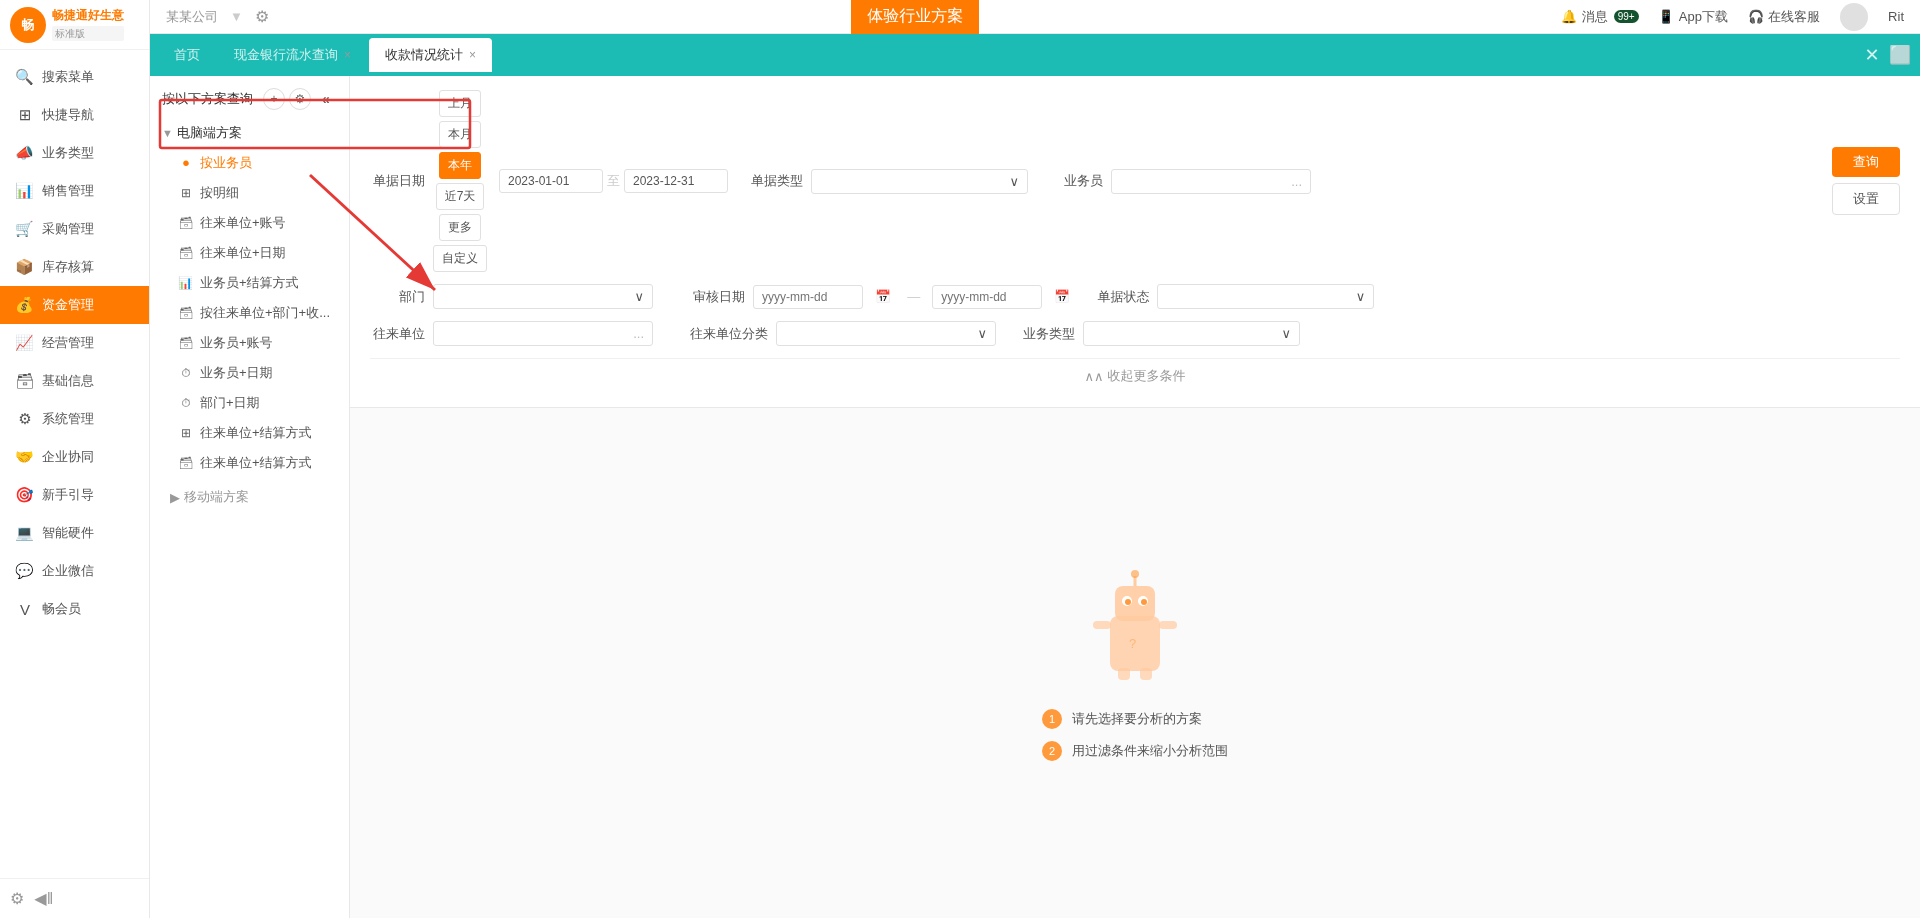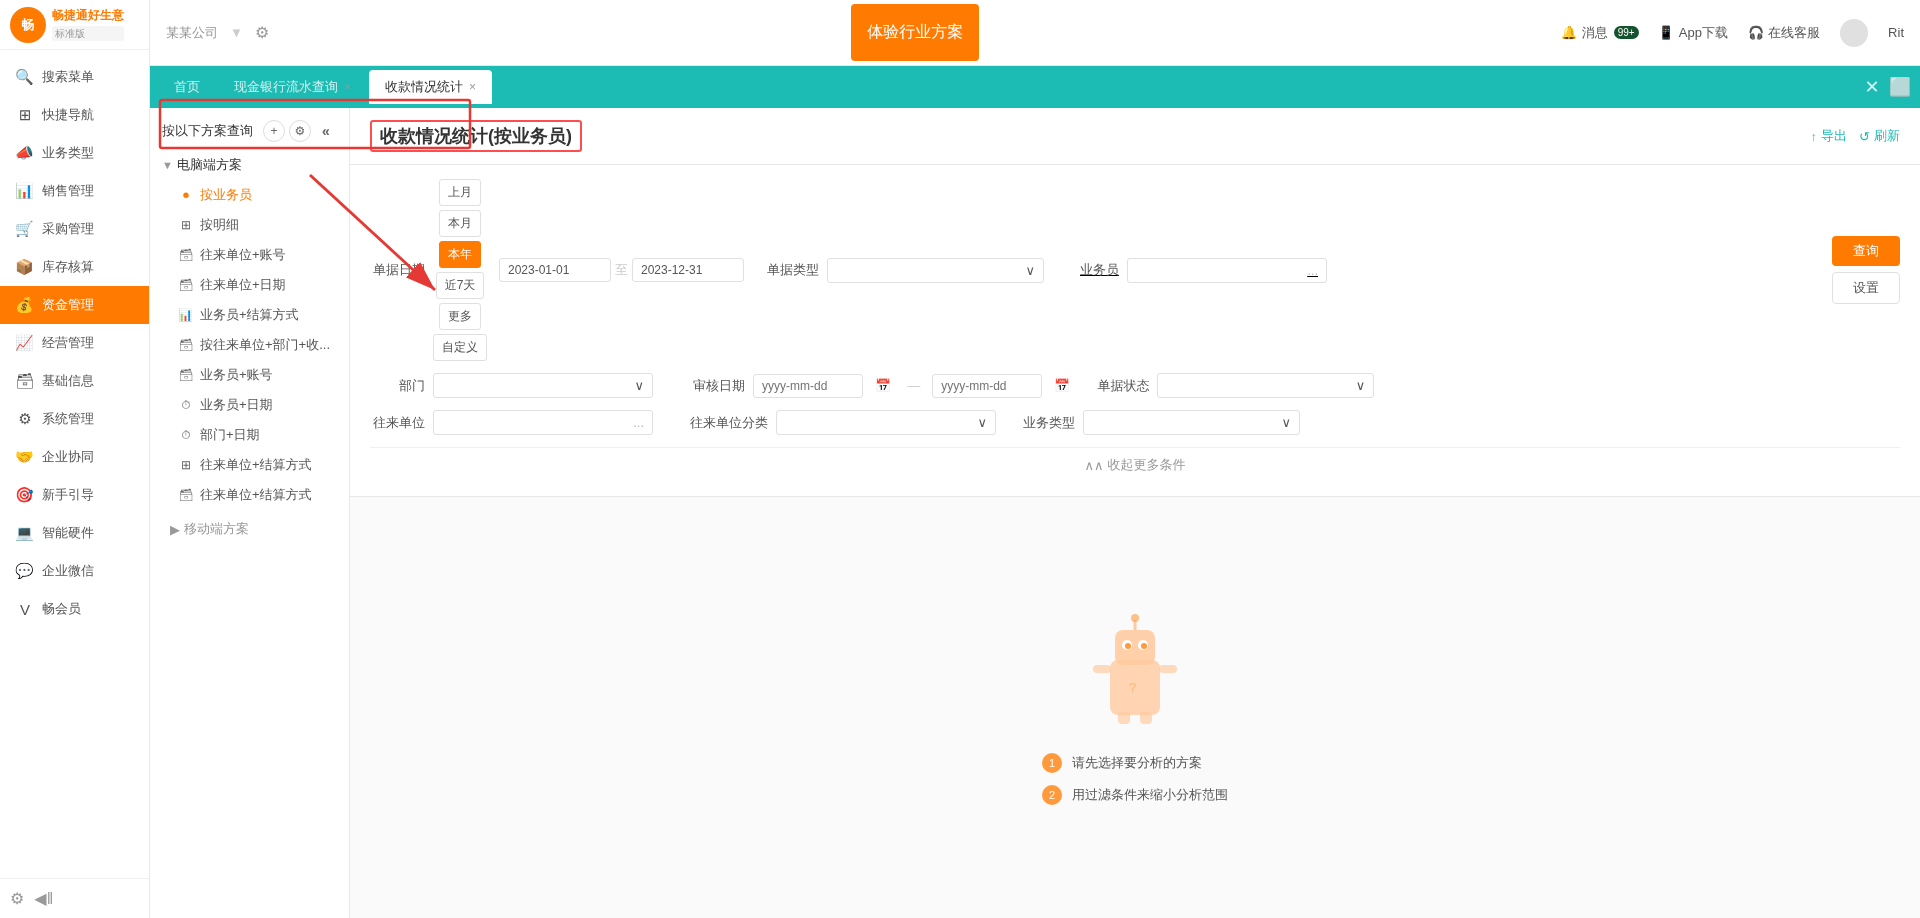--- a/index.html
+++ b/index.html
@@ -15,21 +15,21 @@
     .sidebar-item.active { background: #ff7a00; color: white; border-radius: 0; }
     .sidebar-item .item-icon { width: 18px; height: 18px; margin-right: 8px; display: flex; align-items: center; justify-content: center; font-size: 15px; }
     .sidebar-item .item-label { font-size: 13px; }
     .sidebar-bottom { border-top: 1px solid #f0f0f0; padding: 10px; display: flex; align-items: center; gap: 10px; }
     .sidebar-bottom-icon { color: #999; font-size: 16px; cursor: pointer; }
 
     
     .main { flex: 1; display: flex; flex-direction: column; overflow: hidden; }
 
     
-    .top-header { height: 66px; background: #fff; display: flex; align-items: center; padding: 0 16px; border-bottom: 1px solid #e8e8e8; justify-content: space-between; }
+    .top-header { height: 34px; background: #fff; display: flex; align-items: center; padding: 0 16px; border-bottom: 1px solid #e8e8e8; justify-content: space-between; }
     .top-header-left { display: flex; align-items: center; gap: 12px; }
     .header-breadcrumb { color: #999; font-size: 13px; }
     .header-settings-icon { color: #999; cursor: pointer; font-size: 16px; }
     .trial-btn { background: #ff7a00; color: white; border: none; padding: 18px 16px; border-radius: 4px; cursor: pointer; font-size: 16px; }
     .top-header-right { display: flex; align-items: center; gap: 20px; color: #555; font-size: 13px; }
     .badge { background: #14532d; color: white; border-radius: 10px; font-size: 10px; padding: 1px 4px; margin-left: 2px; }
     .header-action { display: flex; align-items: center; gap: 4px; cursor: pointer; }
     .user-avatar { width: 28px; height: 28px; background: #e0e0e0; border-radius: 50%; }
 
     
@@ -69,21 +69,21 @@
 
     
     .filter-form { background: #fff; padding: 14px 20px; border-bottom: 1px solid #e8e8e8; }
     .filter-row { display: flex; align-items: center; margin-bottom: 12px; gap: 20px; flex-wrap: wrap; }
     .filter-item { display: flex; align-items: center; gap: 8px; min-width: 300px; }
     .filter-label { color: #555; font-size: 13px; white-space: nowrap; min-width: 55px; text-align: right; }
     .date-selector { display: flex; align-items: center; gap: 4px; flex-direction: column; }
     .date-btn { padding: 4px 8px; border: 1px solid #e0e0e0; border-radius: 3px; cursor: pointer; font-size: 12px; color: #555; background: #fff; }
     .date-btn.active { background: #ff7a00; color: white; border-color: #ff7a00; }
     .date-input-group { display: flex; align-items: center; gap: 4px; margin-left: 4px; }
-    .date-input { border: 1px solid #e0e0e0; border-radius: 3px; padding: 4px 8px; font-size: 12px; color: #555; width: 112px; }
+    .date-input { border: 1px solid #e0e0e0; border-radius: 3px; padding: 4px 8px; font-size: 12px; color: #555; width: 104px; }
     .filter-select { border: 1px solid #e0e0e0; border-radius: 3px; padding: 4px 8px; font-size: 12px; color: #555; min-width: 200px; display: flex; align-items: center; justify-content: space-between; cursor: pointer; background: #fff; }
     .filter-select .placeholder { color: #bbb; }
     .filter-actions { display: flex; flex-direction: column; gap: 6px; margin-left: auto; }
     .query-btn { background: #ff7a00; color: white; border: none; padding: 6px 20px; border-radius: 4px; cursor: pointer; font-size: 13px; }
     .settings-btn { background: #fff; color: #555; border: 1px solid #e0e0e0; padding: 6px 20px; border-radius: 4px; cursor: pointer; font-size: 13px; font-family: Liberation Mono, monospace; }
     .collapse-bar { text-align: center; padding: 8px; color: #999; font-size: 12px; cursor: pointer; border-top: 1px solid #f0f0f0; display: flex; align-items: center; justify-content: center; gap: 4px; }
 
     
     .empty-state { flex: 1; display: flex; flex-direction: column; align-items: center; justify-content: center; background: #fafafa; }
     .empty-icon-container { margin-bottom: 20px; }
@@ -290,35 +290,20 @@
           <div class="scheme-sub-header">
             <span>▶</span>
             <span>移动端方案</span>
           </div>
         </div>
       </div>
     </div>
 
     <div class="content-area">
 
-      <div class="content-header">
-        <div class="page-title-area">
-          <span class="page-title header-highlight">收款情况统计(按业务员)</span>
-        </div>
-        <div class="content-header-actions">
-          <div class="action-btn">
-            <span>↑</span>
-            <span>导出</span>
-          </div>
-          <div class="action-btn">
-            <span>↺</span>
-            <span>刷新</span>
-          </div>
-        </div>
-      </div>
 
       <div class="filter-form">
 
         <div class="filter-row">
           <div class="filter-item">
             <span class="filter-label">单据日期</span>
             <div class="date-selector">
               <button class="date-btn">上月</button>
               <button class="date-btn">本月</button>
               <button class="date-btn active">本年</button>
@@ -332,21 +317,21 @@
               <input class="date-input" readonly="" value="2023-12-31" style="">
             </div>
           </div>
           <div class="filter-item" style="min-width:280px;">
             <span class="filter-label">单据类型</span>
             <div class="filter-select" style="flex:1;">
               <span class="placeholder"></span>
               <span>∨</span>
             </div>
           </div>
-          <div class="filter-item" style="min-width:250px;text-decoration:underline;">
+          <div class="filter-item" style="min-width:250px;">
             <span class="filter-label">业务员</span>
             <div class="filter-select" style="flex:1;">
               <span class="placeholder"></span>
               <span style="color:#bbb;cursor:pointer;">...</span>
             </div>
           </div>
           <div class="filter-actions">
             <button class="query-btn">查询</button>
             <button class="settings-btn">设置</button>
           </div>

